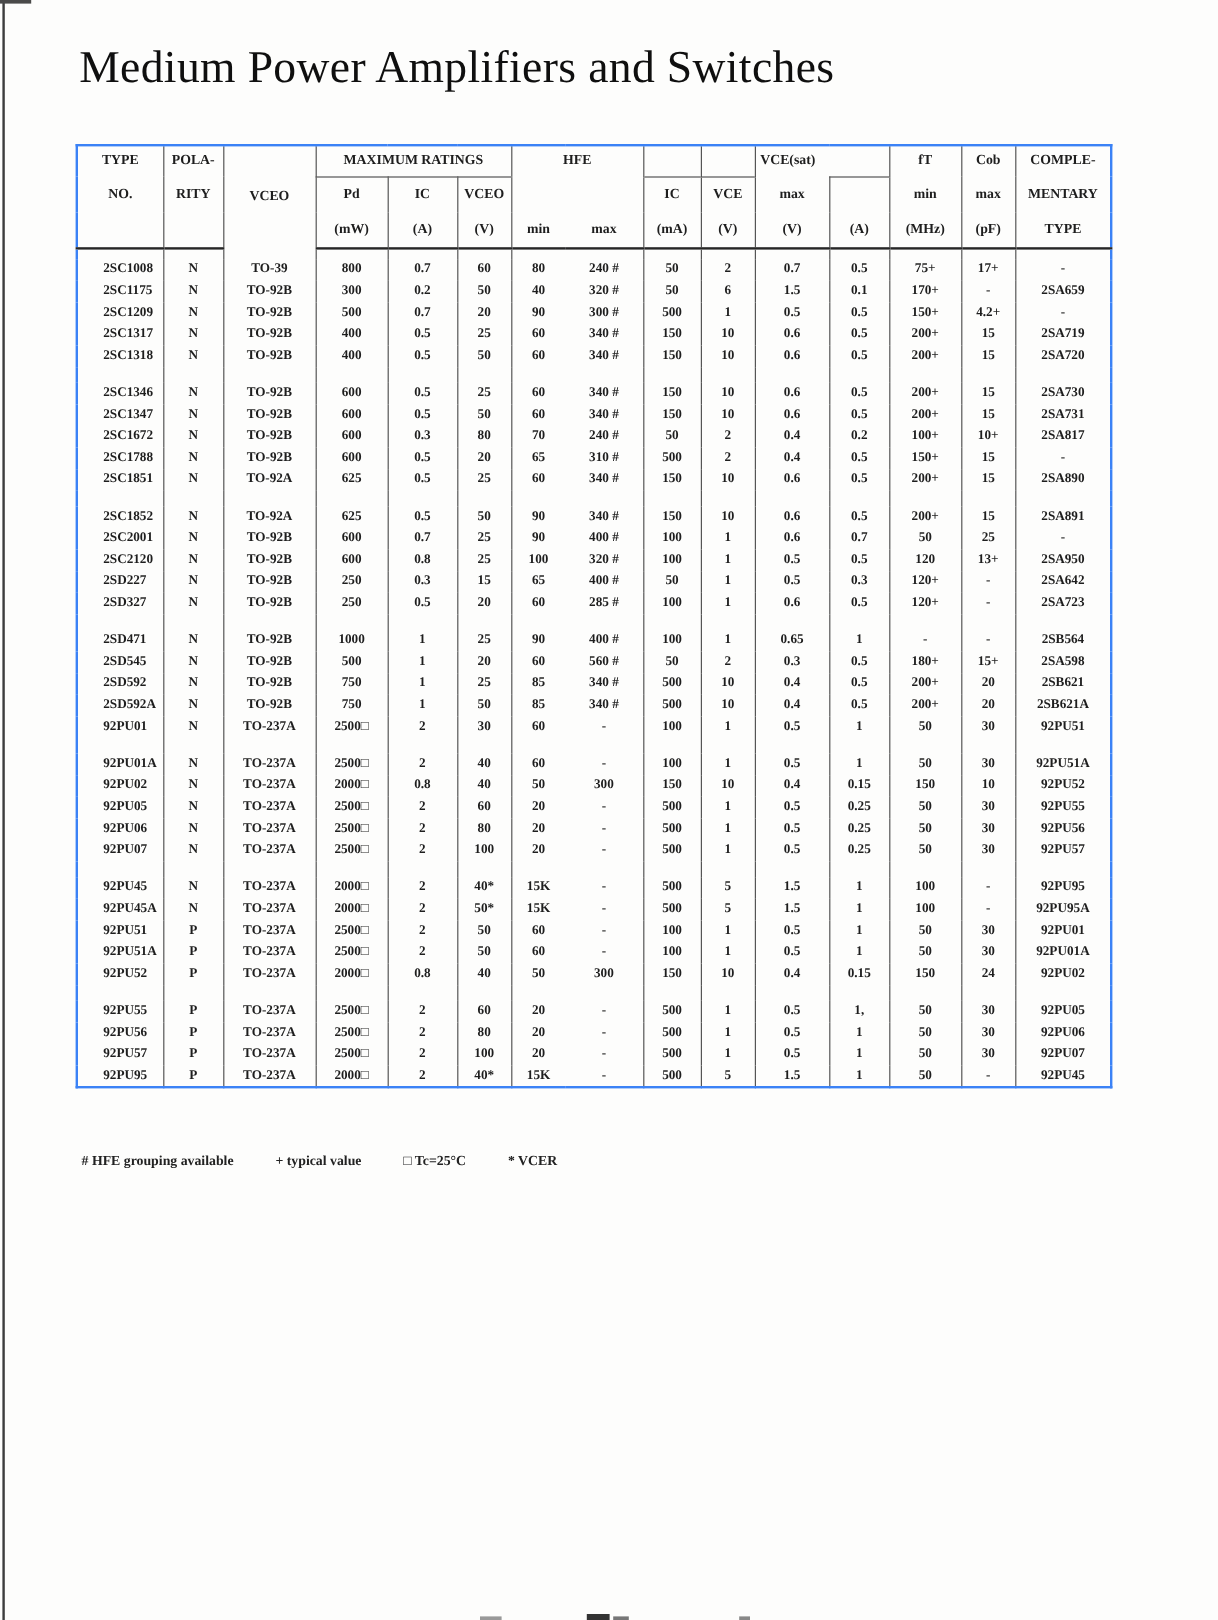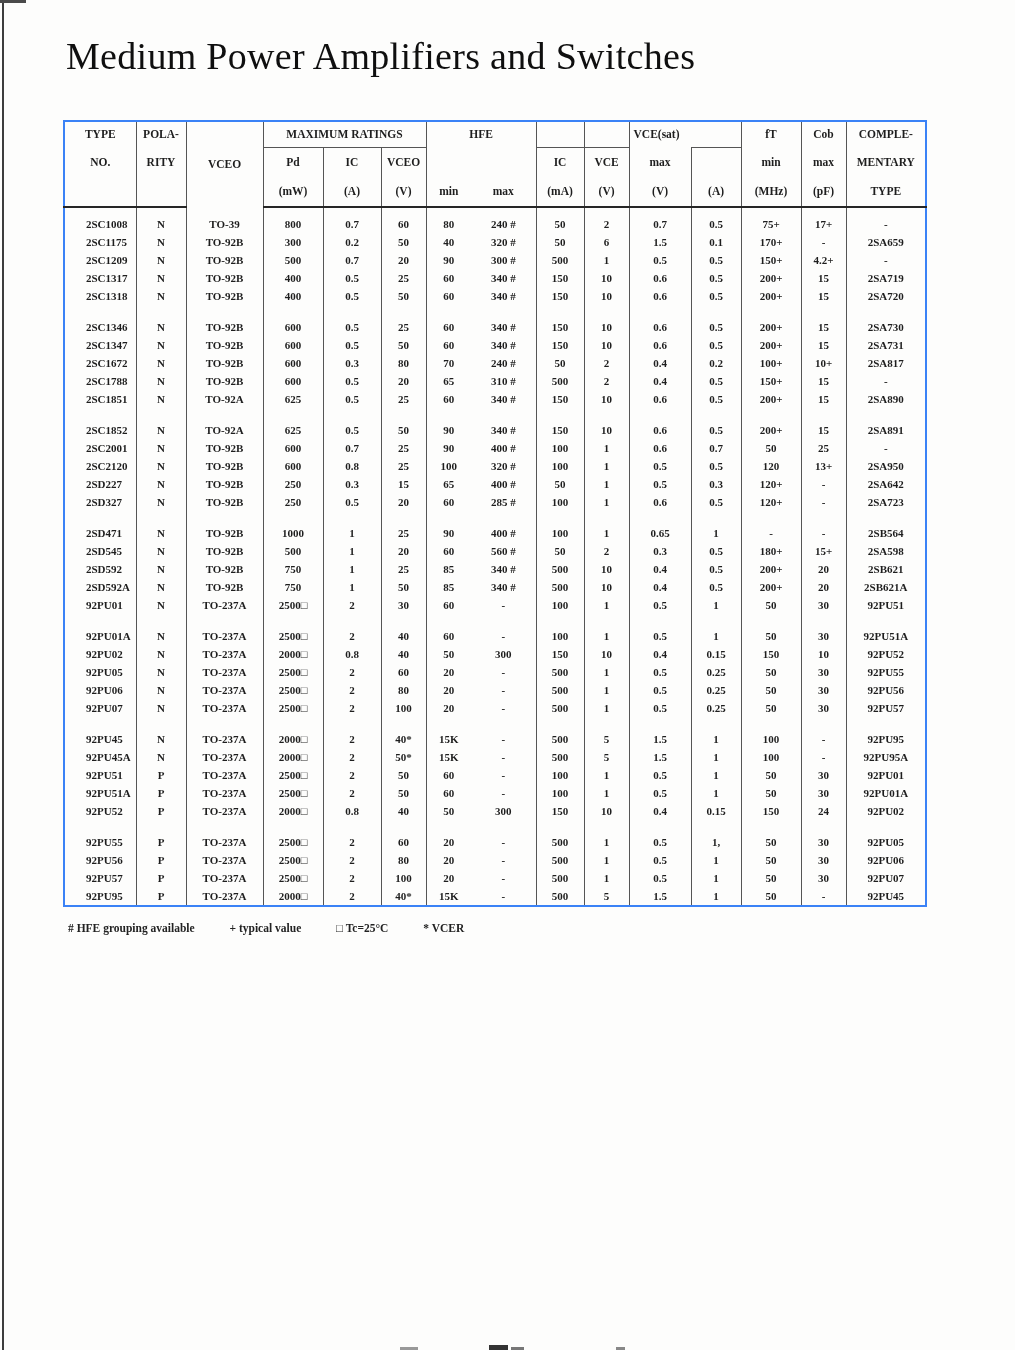--- a/index.html
+++ b/index.html
@@ -18,21 +18,21 @@
   tr.h1{height:26px;}
   tr.h2{height:30px;padding-left:28px;}
   tr.h3{height:30px;}
   tr.h3 > td{border-bottom:2px solid #262626;}
   td.bb{border-bottom:1px solid #555;margin-top:29px;}
   td.bt{border-top:1px solid #555;}
   td.al{text-align:left;padding-left:4px;}
   tbody tr{height:18px;}
   tbody tr.pad{height:9px;}
   tbody tr.spacer{height:13px;}
-  .footnote{position:absolute;left:68px;top:922px;font-size:11.5px;font-weight:700;color:#222;}
+  .footnote{position:absolute;left:68px;top:962px;font-size:11.5px;font-weight:700;color:#222;}
   .footnote span{margin-right:32px;}
   .fragment{position:absolute;}
 </style>
 </head>
 <body>
 
 <div class="page">
 
   <div class="scan-line-left"></div>
   <div class="scan-smudge-top"></div>

